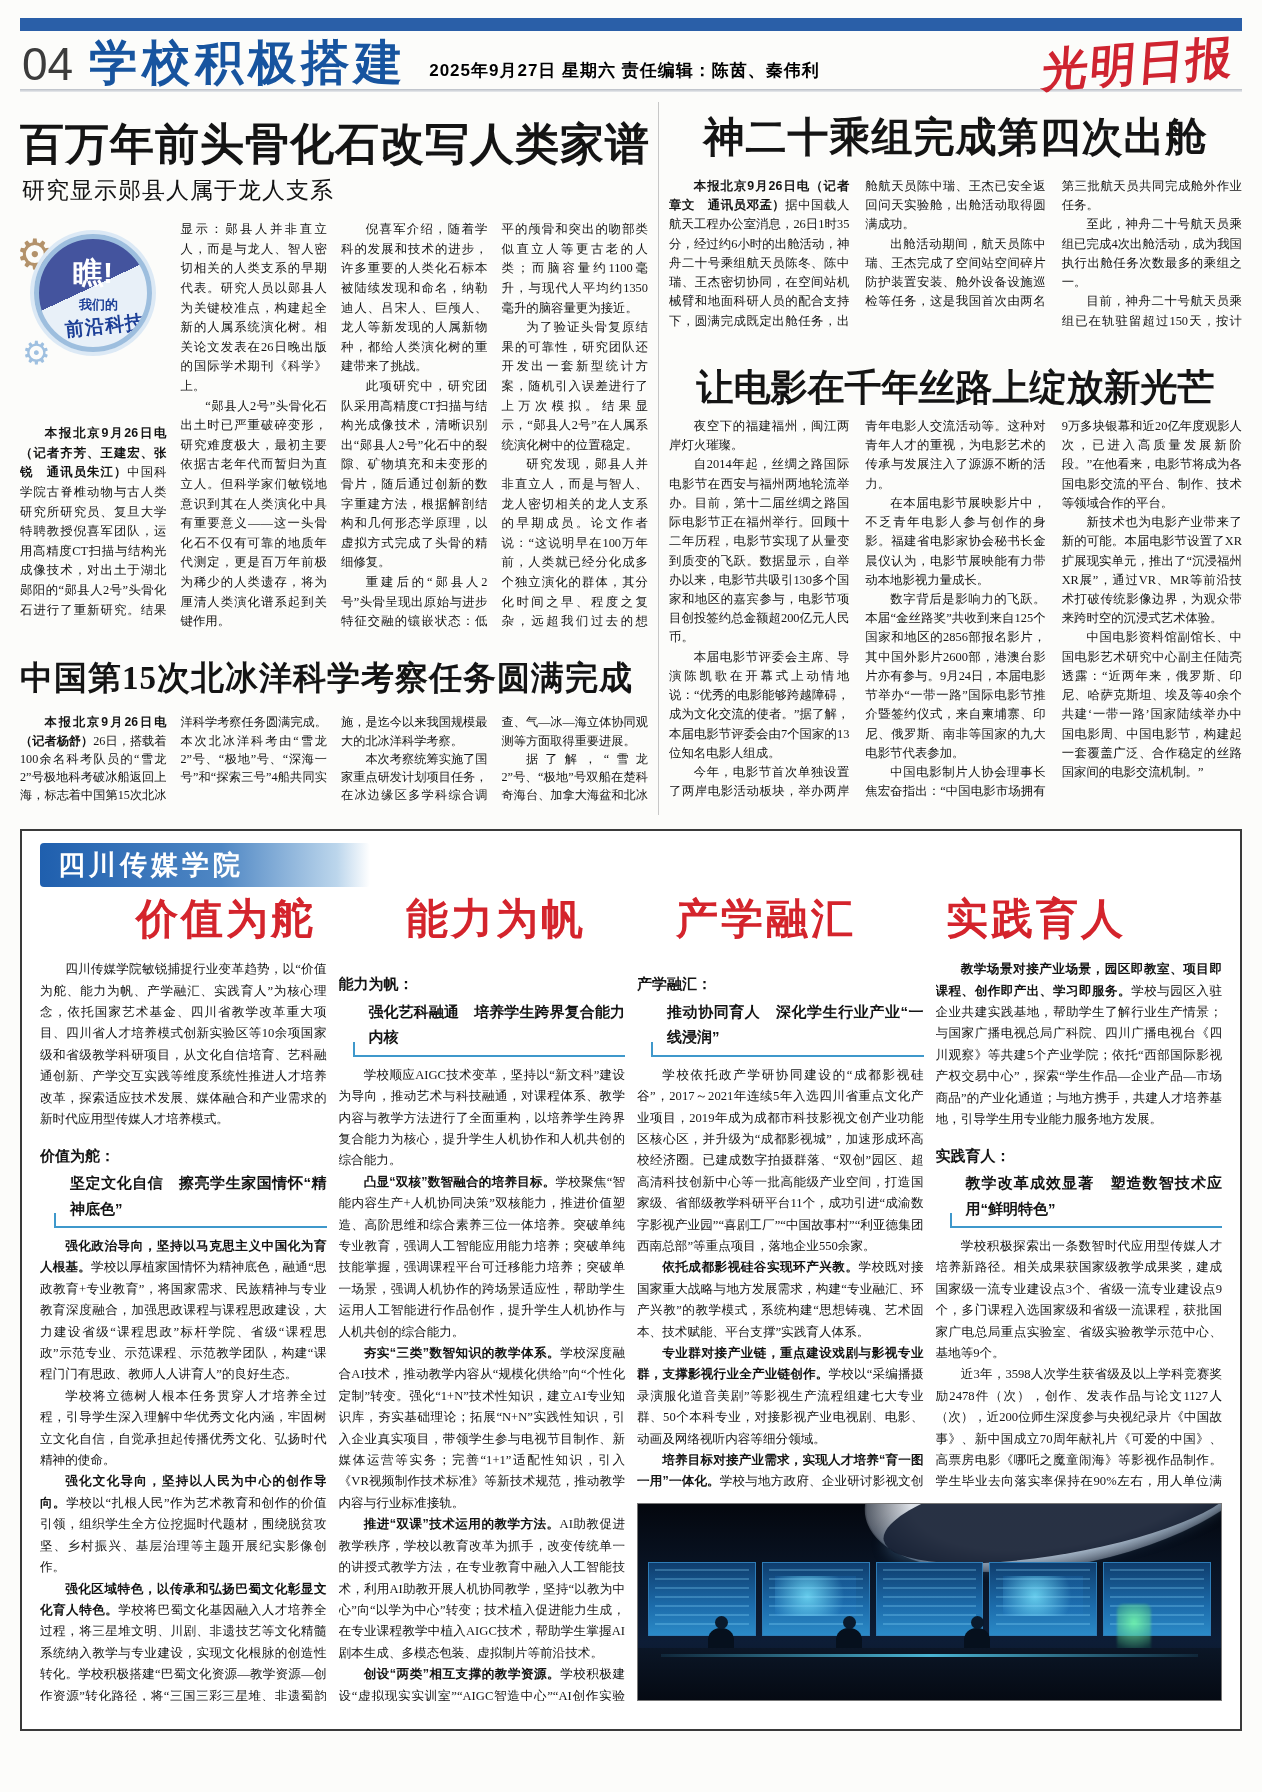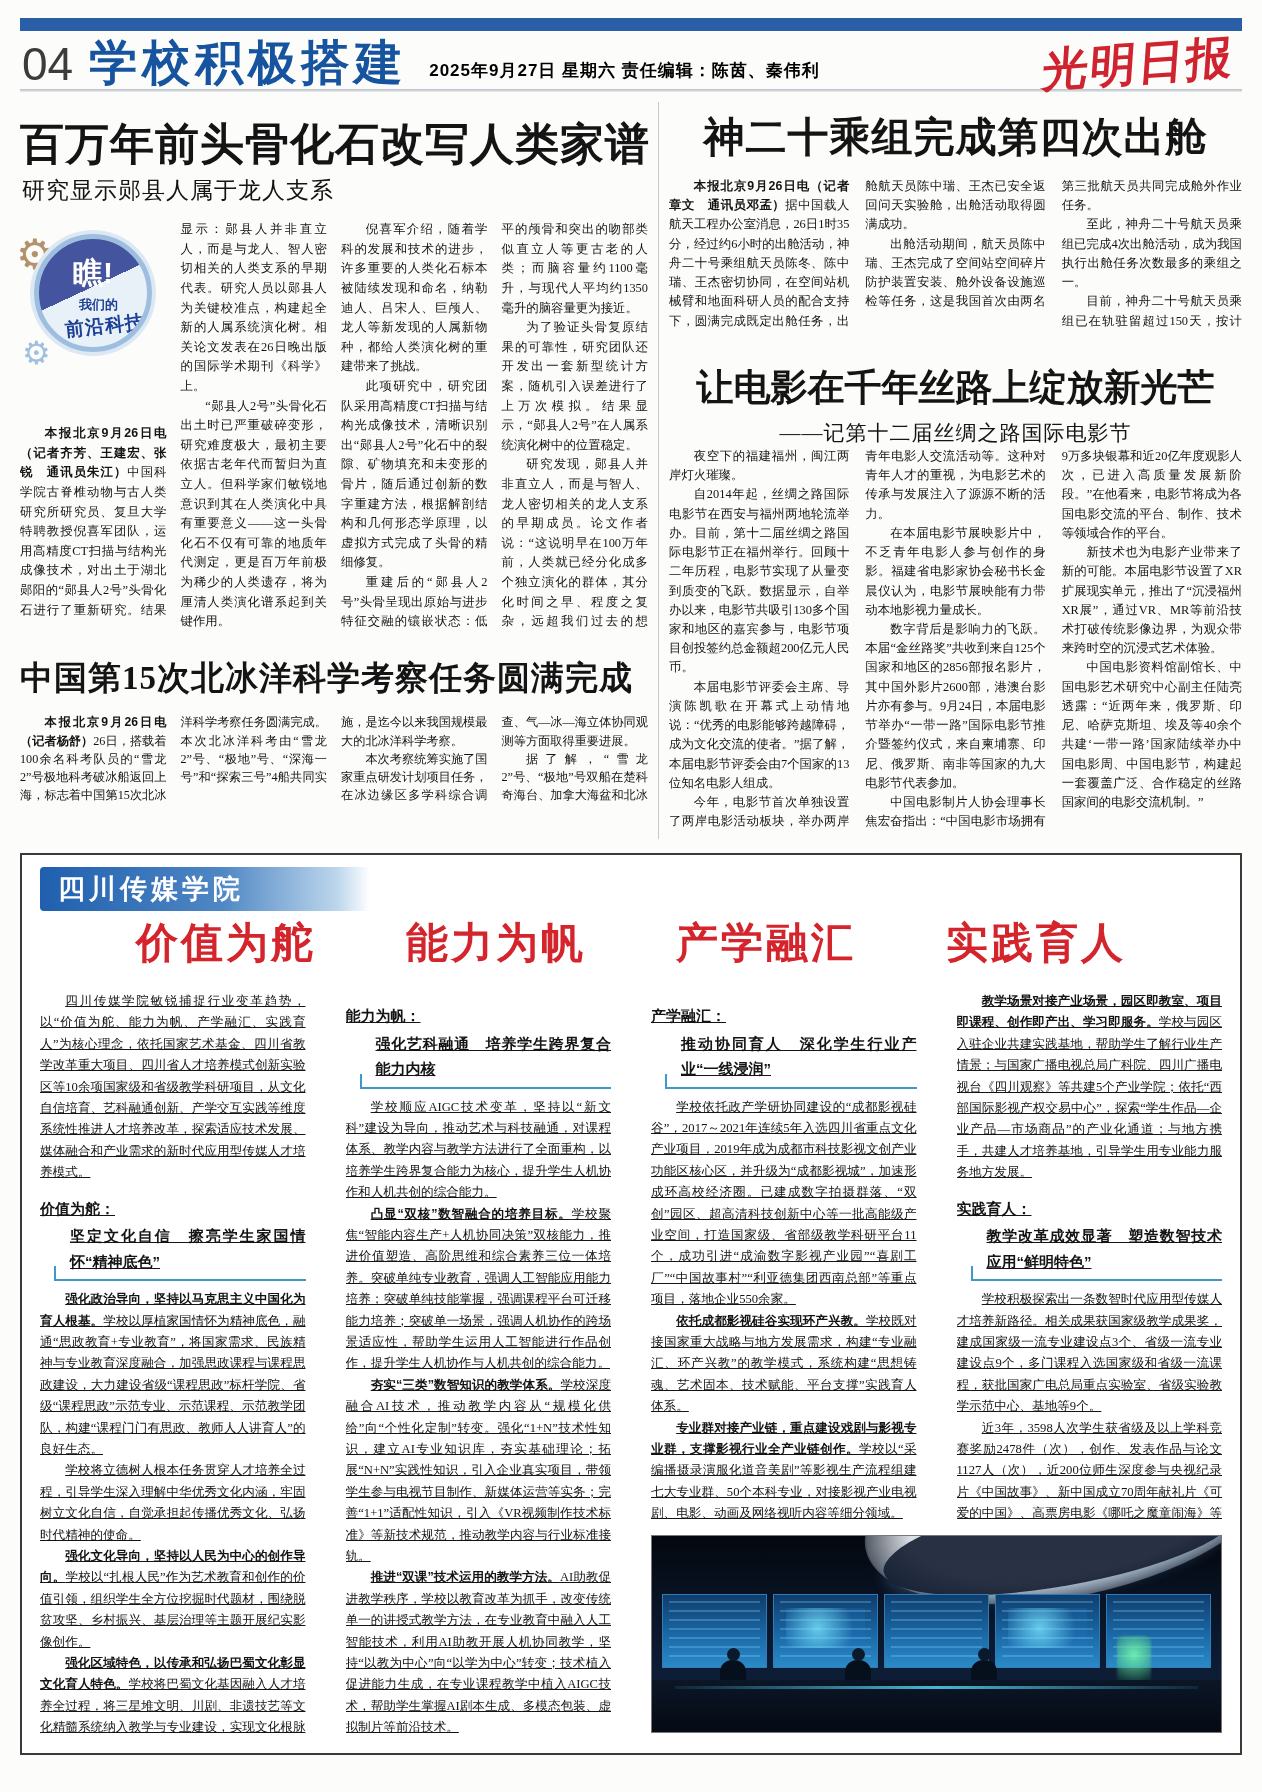--- a/index.html
+++ b/index.html
@@ -57,23 +57,23 @@
   .a4-hl { text-align:center; font-size:37px; font-weight:900; margin:20px 0 4px; white-space:nowrap; }
   .a4-dek { text-align:center; font-size:21px; margin-top:6px; letter-spacing:1px; }
   .a4-by { text-align:center; font-size:15px; font-weight:700; letter-spacing:2px; margin:10px 0 12px; }
   .a4-body { height:392px; column-count:3; column-gap:16px; font-size:12.4px; line-height:1.55; }
 
   
   .ad { margin:14px 20px 0; height:902px; border:2px solid #3a3a3a; padding:12px 18px 8px; position:relative; background:#fff; }
   .ad-banner { width:330px; height:44px; display:flex; align-items:center; padding-left:18px;
     background:linear-gradient(90deg,#1f5fae 0%,#4f87c4 55%,#bcd6ec 90%,rgba(255,255,255,0) 100%);
     border-radius:4px; color:#fff; font-family:"Liberation Sans",sans-serif; font-size:27px; font-weight:700; letter-spacing:4px; }
-  .ad-slogan { text-align:center; color:#d4242c; font-size:42px; font-weight:900; letter-spacing:3px; margin:4px 0 20px; white-space:nowrap; }
-  .ad-grid { display:grid; grid-template-columns:repeat(4,1fr); grid-template-rows:1fr 206px; column-gap:40px; height:742px; overflow:hidden;
-    font-size:12.6px; line-height:1.7; text-align:justify;text-decoration:underline; }
+  .ad-slogan { text-align:center; color:#d4242c; font-size:42px; font-weight:900; letter-spacing:3px; margin:4px 0 12px; white-space:nowrap; }
+  .ad-grid { display:grid; grid-template-columns:repeat(4,1fr); grid-template-rows:1fr 206px; column-gap:12px; height:742px; overflow:hidden;
+    font-size:12.6px; line-height:1.7; text-align:justify; }
   .ad-col { overflow:hidden; }
   .ad-c1 { grid-column:1; grid-row:1/3; }
   .ad-c2 { grid-column:2; grid-row:1/3; }
   .ad-c3 { grid-column:3; grid-row:1; }
   .ad-c4 { grid-column:4; grid-row:1; }
   .ad-photo { grid-column:3/5; grid-row:2; margin-top:8px; position:relative; border:1px solid #777; overflow:hidden;
     background:linear-gradient(180deg,#04070e 0%,#091425 35%,#0d1d36 70%,#0a1626 100%); }
   .sec { margin:12px 0 8px; font-family:"Liberation Sans",sans-serif; }
   .sec .k { display:block; font-weight:700; font-size:15px; }
   .sec .t { display:block; font-weight:700; font-size:15px; padding:2px 0 7px 30px; position:relative; }
@@ -160,21 +160,20 @@
         <div class="cols a2-body">
             <p class="para"><b>本报北京9月26日电（记者章文　通讯员邓孟）</b>据中国载人航天工程办公室消息，26日1时35分，经过约6小时的出舱活动，神舟二十号乘组航天员陈冬、陈中瑞、王杰密切协同，在空间站机械臂和地面科研人员的配合支持下，圆满完成既定出舱任务，出舱航天员陈中瑞、王杰已安全返回问天实验舱，出舱活动取得圆满成功。</p>
             <p class="para">出舱活动期间，航天员陈中瑞、王杰完成了空间站空间碎片防护装置安装、舱外设备设施巡检等任务，这是我国首次由两名第三批航天员共同完成舱外作业任务。</p>
             <p class="para">至此，神舟二十号航天员乘组已完成4次出舱活动，成为我国执行出舱任务次数最多的乘组之一。</p>
             <p class="para">目前，神舟二十号航天员乘组已在轨驻留超过150天，按计划，后续还将开展大量科学实验与技术试验，并在中国空间站欢度国庆和中秋佳节。</p>
           </div>
       </div>
 
       <div>
         <h2 class="a4-hl">让电影在千年丝路上绽放新光芒</h2>
-        <div class="a4-dek">——记第十二届丝绸之路国际电影节</div>
         <div class="cols a4-body">
             <p class="para">夜空下的福建福州，闽江两岸灯火璀璨。</p>
             <p class="para">自2014年起，丝绸之路国际电影节在西安与福州两地轮流举办。目前，第十二届丝绸之路国际电影节正在福州举行。回顾十二年历程，电影节实现了从量变到质变的飞跃。数据显示，自举办以来，电影节共吸引130多个国家和地区的嘉宾参与，电影节项目创投签约总金额超200亿元人民币。</p>
             <p class="para">本届电影节评委会主席、导演陈凯歌在开幕式上动情地说：“优秀的电影能够跨越障碍，成为文化交流的使者。”据了解，本届电影节评委会由7个国家的13位知名电影人组成。</p>
             <p class="para">今年，电影节首次单独设置了两岸电影活动板块，举办两岸青年电影人交流活动等。这种对青年人才的重视，为电影艺术的传承与发展注入了源源不断的活力。</p>
             <p class="para">在本届电影节展映影片中，不乏青年电影人参与创作的身影。福建省电影家协会秘书长金晨仪认为，电影节展映能有力带动本地影视力量成长。</p>
             <p class="para">数字背后是影响力的飞跃。本届“金丝路奖”共收到来自125个国家和地区的2856部报名影片，其中国外影片2600部，港澳台影片亦有参与。9月24日，本届电影节举办“一带一路”国际电影节推介暨签约仪式，来自柬埔寨、印尼、俄罗斯、南非等国家的九大电影节代表参加。</p>
             <p class="para">中国电影制片人协会理事长焦宏奋指出：“中国电影市场拥有9万多块银幕和近20亿年度观影人次，已进入高质量发展新阶段。”在他看来，电影节将成为各国电影交流的平台、制作、技术等领域合作的平台。</p>
             <p class="para">新技术也为电影产业带来了新的可能。本届电影节设置了XR扩展现实单元，推出了“沉浸福州XR展”，通过VR、MR等前沿技术打破传统影像边界，为观众带来跨时空的沉浸式艺术体验。</p>
             <p class="para">中国电影资料馆副馆长、中国电影艺术研究中心副主任陆亮透露：“近两年来，俄罗斯、印尼、哈萨克斯坦、埃及等40余个共建‘一带一路’国家陆续举办中国电影周、中国电影节，构建起一套覆盖广泛、合作稳定的丝路国家间的电影交流机制。”</p>

